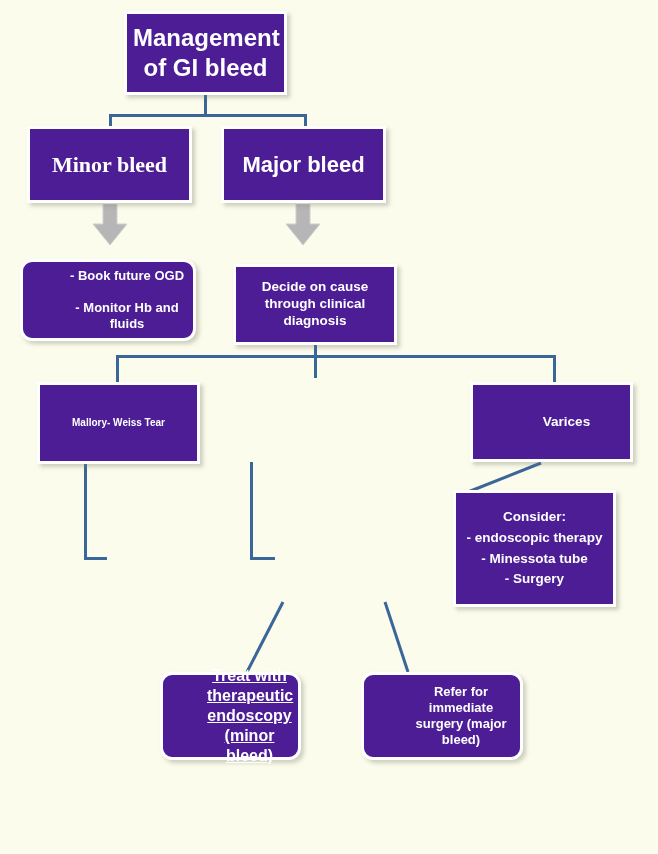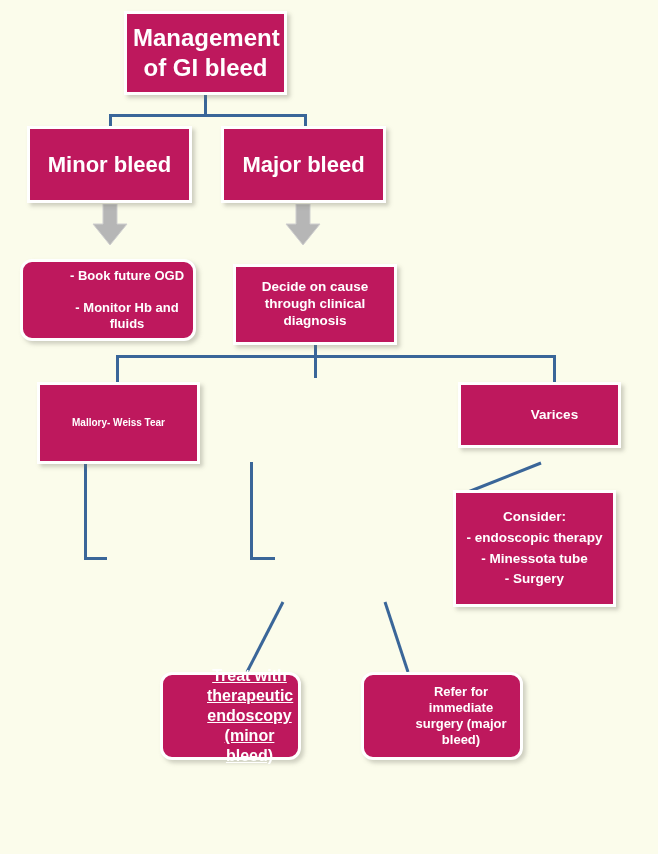--- a/index.html
+++ b/index.html
@@ -16,21 +16,21 @@
   #canvas {
     position: relative;
     width: 658px;
     height: 854px;
   }
 
   
   .node {
     position: absolute;
     box-sizing: border-box;
-    background: #be185d;
+    background: #4c1d95;
     color: #ffffff;
     display: flex;
     align-items: center;
     justify-content: center;
     text-align: center;
     font-weight: bold;
     line-height: 1.25;
     border: 3px solid #ffffff;
     box-shadow: 3px 3px 4px rgba(120,120,110,0.35);
     z-index: 3;
@@ -113,21 +113,21 @@
 
   <svg class="arrow-down" style="left:285px; top:204px;" width="36" height="42" viewBox="0 0 36 42">
     <polygon points="11,0 25,0 25,20 35,20 18,41 1,20 11,20" fill="#b6b6b6" stroke="#cfcfcf" stroke-width="1"></polygon>
   </svg>
 
   <div class="node" style="left:124px; top:11px; width:163px; height:84px; font-size:24px;">
     <span class="txt">Management
 of GI bleed</span>
   </div>
 
-  <div class="node" style="left:27px; top:126px; width:165px; height:77px; font-size:22px;">
+  <div class="node" style="left:27px; top:126px; width:165px; height:77px; font-size:22px;font-family:Liberation Serif, serif;">
     <span class="txt">Minor bleed</span>
   </div>
 
   <div class="node" style="left:221px; top:126px; width:165px; height:77px; font-size:22px;">
     <span class="txt">Major bleed</span>
   </div>
 
   <div class="node rounded" style="left:20px; top:259px; width:176px; height:82px; font-size:13px;">
     <span class="txt">- Book future OGD
 
@@ -138,21 +138,21 @@
     <span class="txt">Decide on cause
 through clinical
 diagnosis</span>
   </div>
 
   <div class="node" style="left:37px; top:382px; width:163px; height:82px; font-size:10px;justify-content:flex-end;">
     <span class="txt">Mallory- Weiss Tear</span>
   </div>
 
 
-  <div class="node" style="left:458px; top:382px; width:163px; height:66px; font-size:13.5px;padding-left:36px;">
+  <div class="node" style="left:470px; top:382px; width:163px; height:80px; font-size:13.5px;padding-left:36px;">
     <span class="txt">Varices</span>
   </div>
 
 
 
   <div class="node" style="left:453px; top:490px; width:163px; height:117px; font-size:13.5px; line-height:1.55;">
     <span class="txt">Consider:
 - endoscopic therapy
 - Minessota tube
 - Surgery</span>

